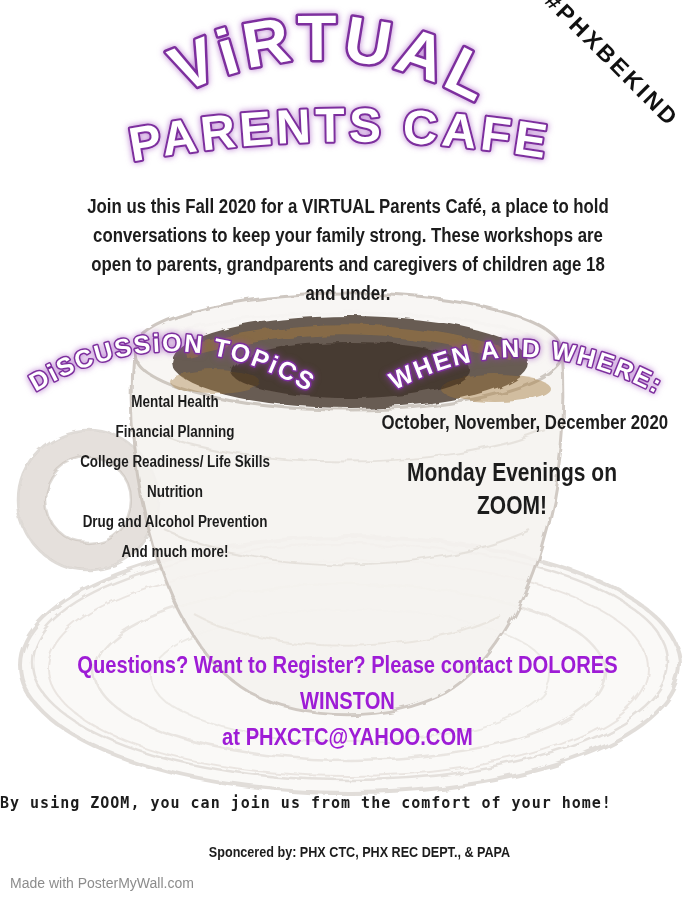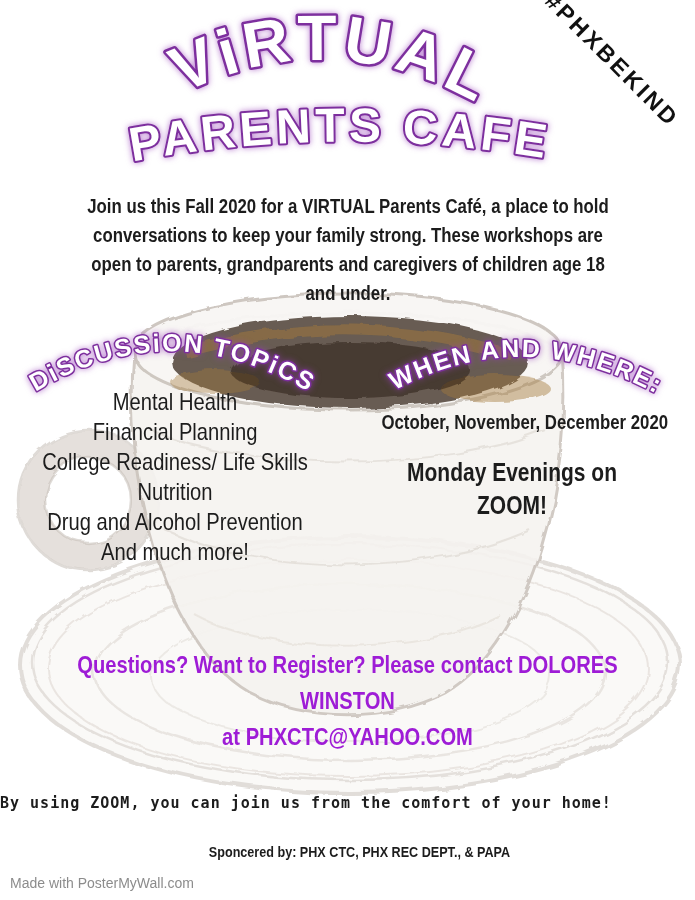--- a/index.html
+++ b/index.html
@@ -28,21 +28,21 @@
   .hashtag {
     left:612px; top:60px; transform:translate(-50%,-50%) rotate(45deg);
     font-weight:bold; font-size:23px; letter-spacing:3px; color:#111111;
     white-space:nowrap;
   }
   .intro { left:0; top:192px; width:695px; text-align:center;
     font-weight:bold; font-size:20px; line-height:29px; }
   .intro .cond { width:640px; margin:0 auto; }
 
   .topics { left:15px; top:387px; width:320px; text-align:center;
-    font-weight:normal; font-size:24px; line-height:30px; }
+    font-weight:bold; font-size:16px; line-height:30px; }
   .topics .cond { white-space:nowrap; }
 
   .dates { left:355px; top:411px; width:330px; text-align:center;
     font-weight:bold; font-size:20px; white-space:nowrap; }
   .schedule { left:352px; top:456px; width:320px; text-align:center;
     font-weight:bold; font-size:25px; line-height:33px; }
 
   .contact { left:0; top:611px; width:695px; text-align:center;
     font-weight:bold; font-size:24px; line-height:36px; color:#9e1cd6;margin-top:36px; }
   .registration { left:0; top:720px; width:695px; text-align:center;

